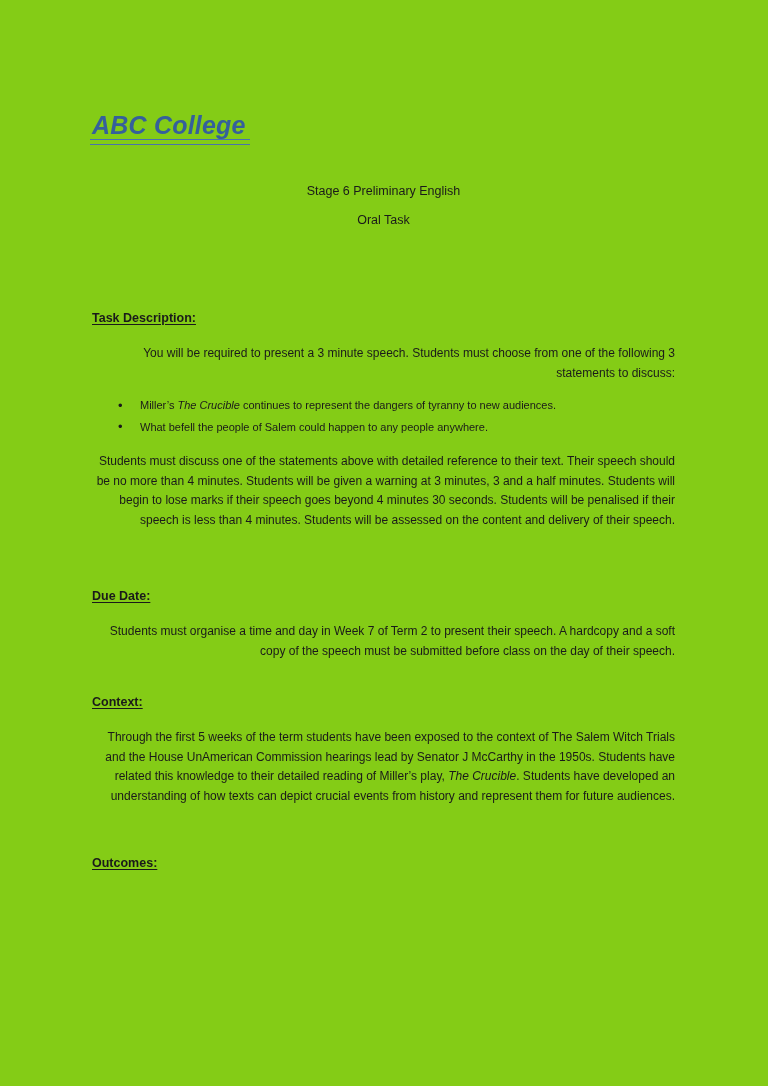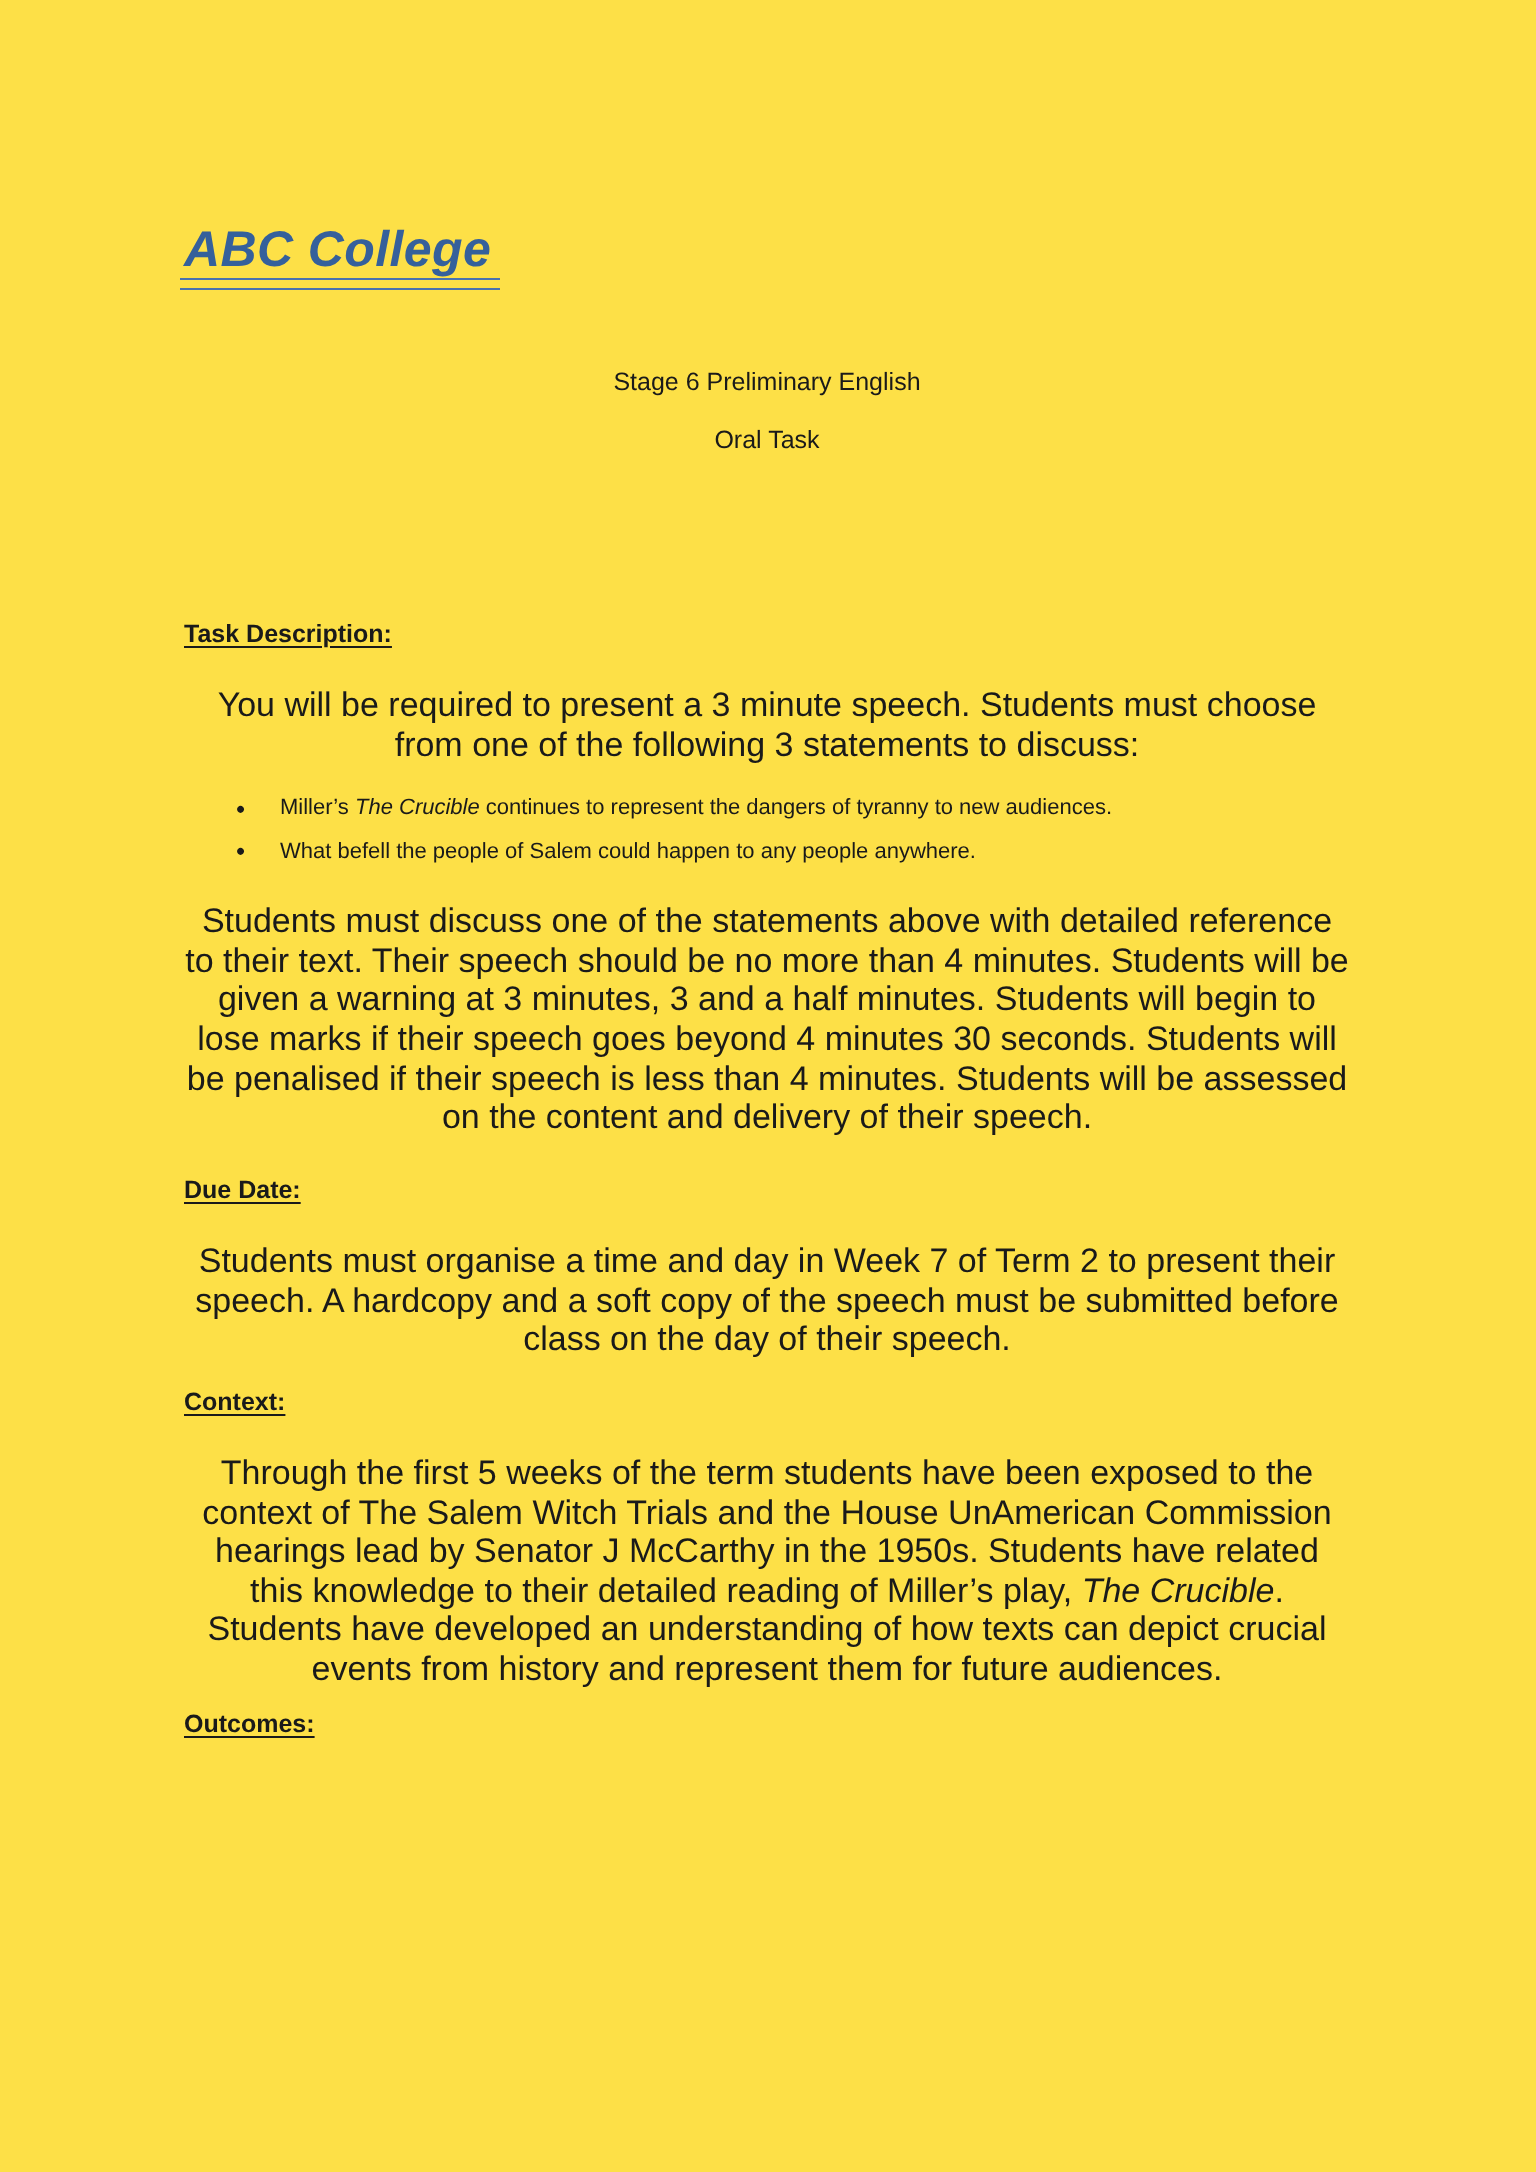--- a/index.html
+++ b/index.html
@@ -14,21 +14,21 @@
     overflow: hidden;
     font-family: "Liberation Sans", sans-serif;
     color: #1a1a1a;
     -webkit-font-smoothing: antialiased;
   }
 
   .page {
     position: relative;
     width: 768px;
     height: 1086px;
-    background: #fde047;
+    background: #84cc16;
     box-sizing: border-box;
     padding: 0;
   }
 
   
   .content {
     position: absolute;
     left: 92px;
     top: 0;
     width: 583px;
@@ -96,25 +96,25 @@
     font-weight: bold;
     color: #1a1a1a;
     text-decoration: underline;
     text-underline-offset: 2px;
     margin: 0 0 18px 0;
     display: inline-block;
     line-height: 1.2;
   }
 
   p.body {
-    font-size: 17px;
+    font-size: 12px;
     line-height: 19.6px;
     color: #1a1a1a;
     margin: 0 0 0 0;
-    text-align: center;
+    text-align: right;
   }
 
   .gap-after-intro { margin-bottom: 10px; }
 
   
   ul.bullets {
     list-style: none;
     margin: 12px 0 14px 0;
     padding: 0;
   }

